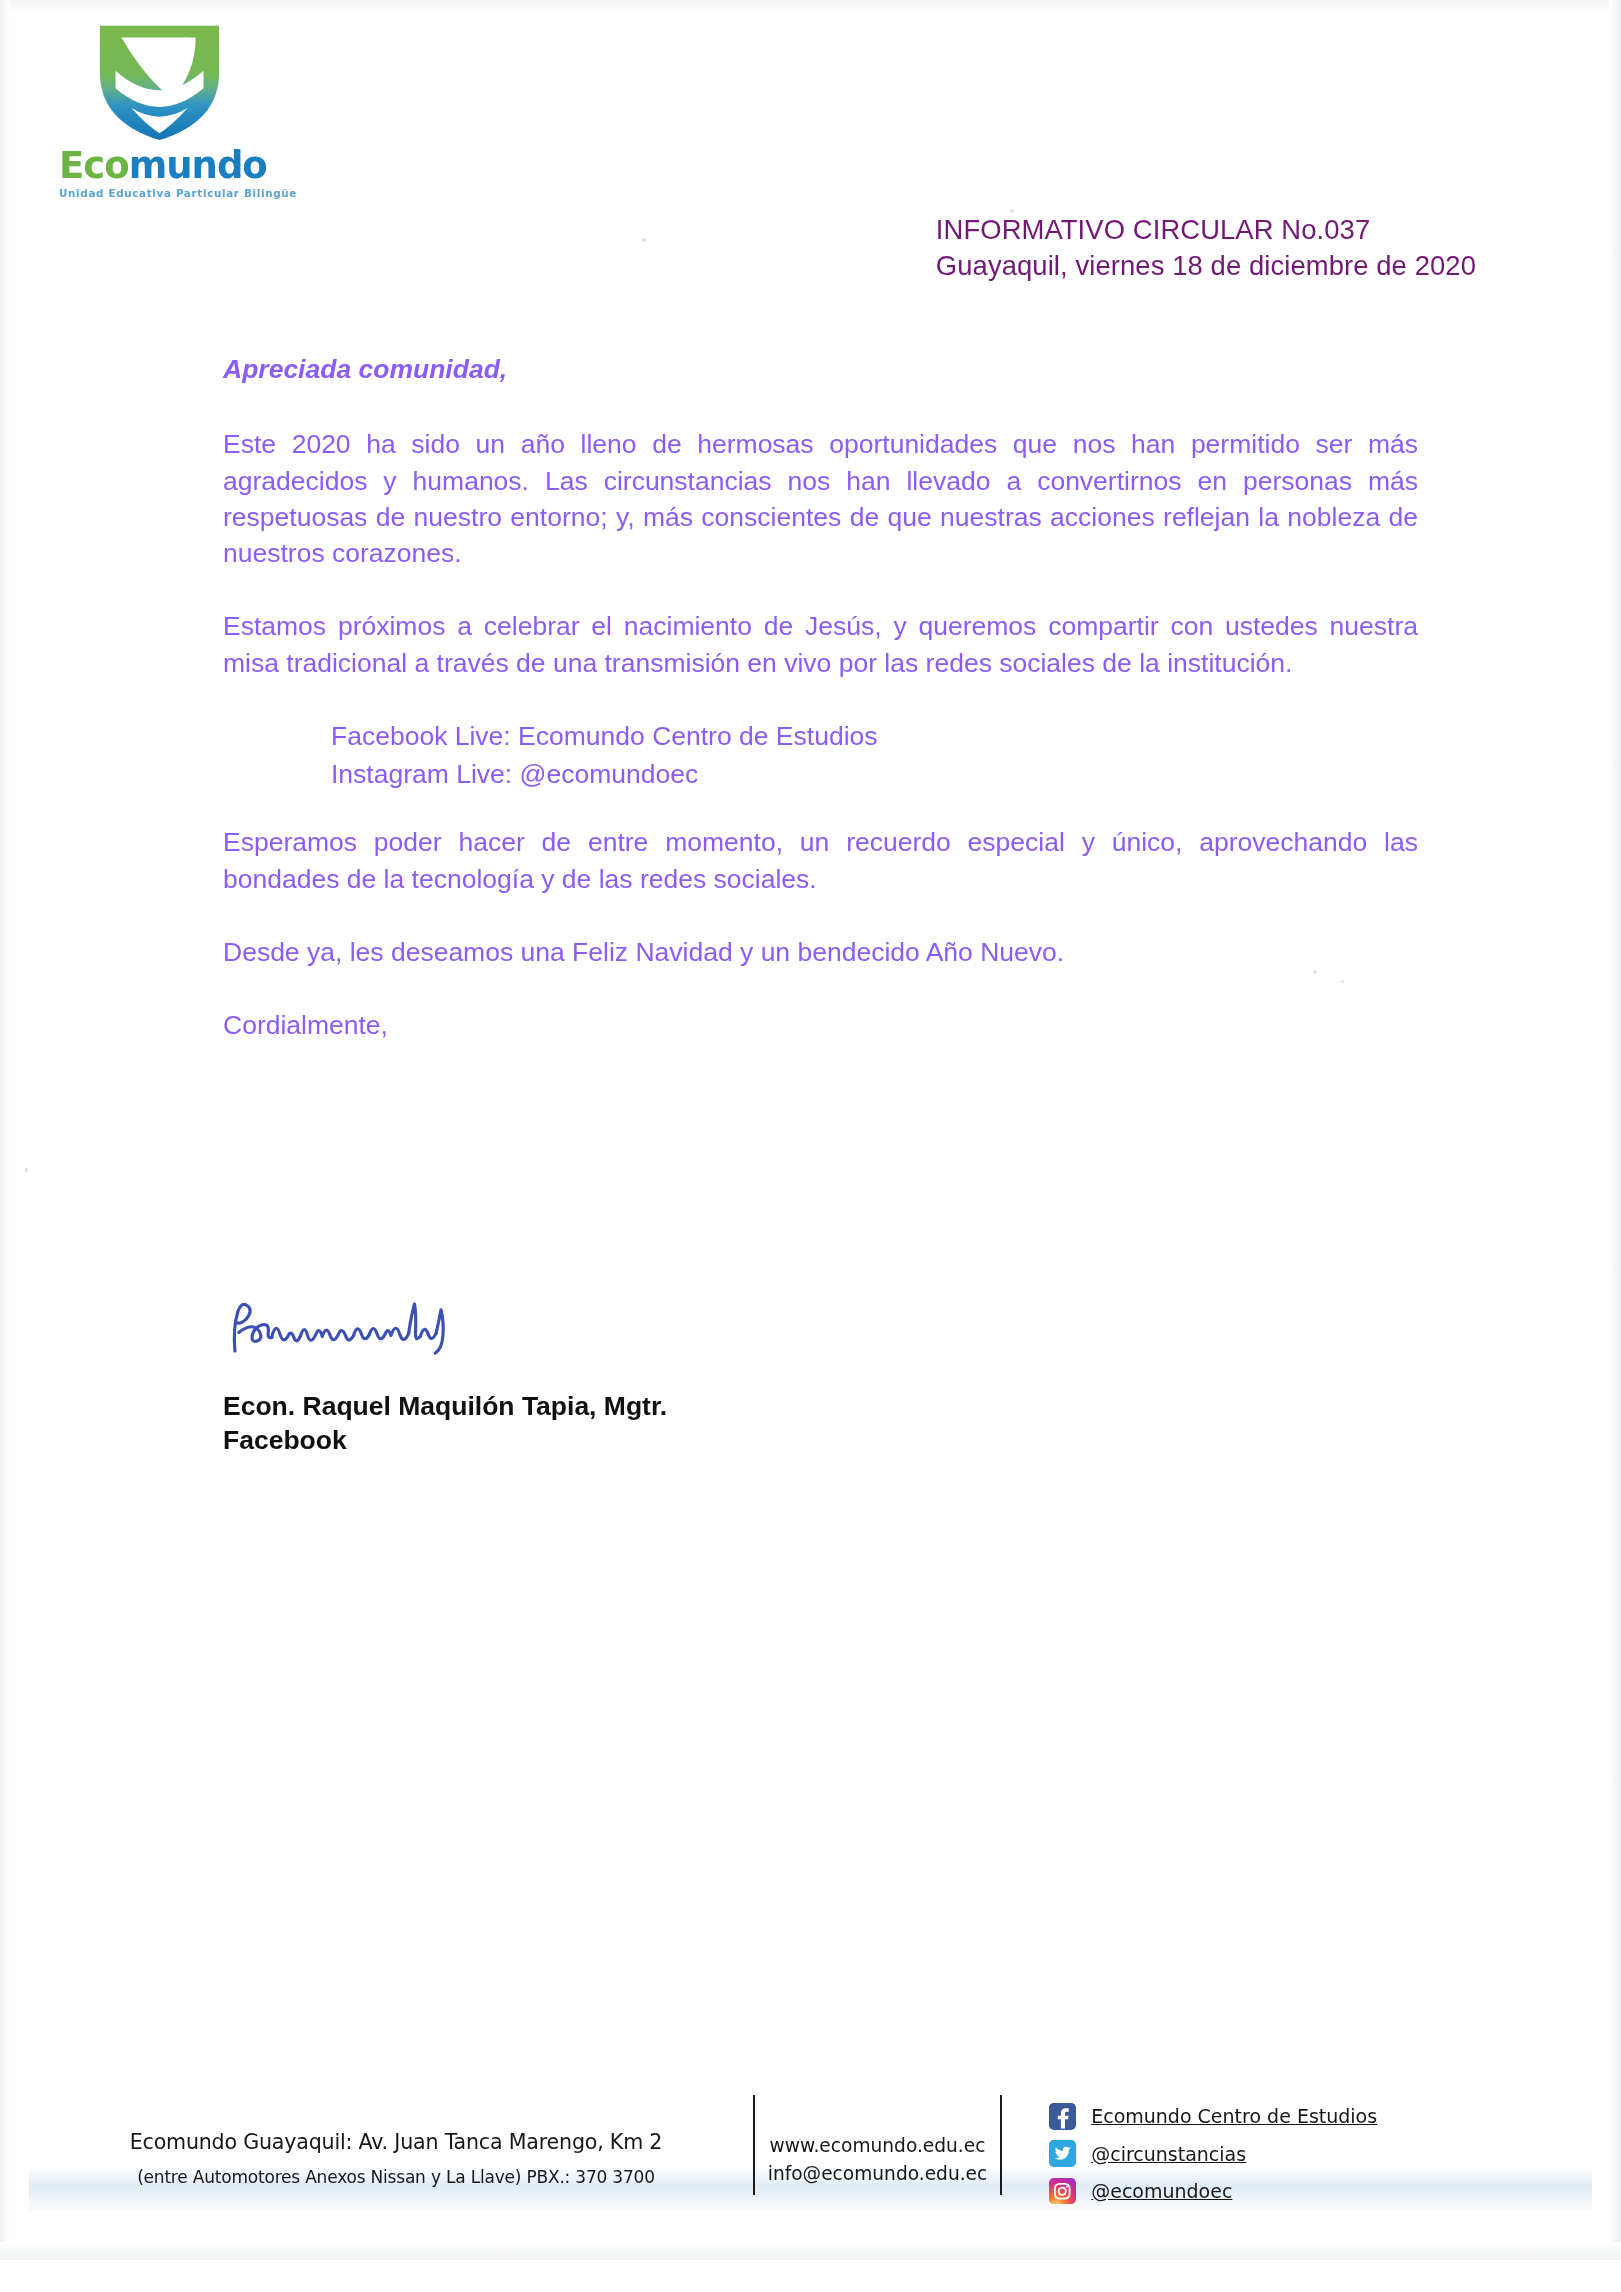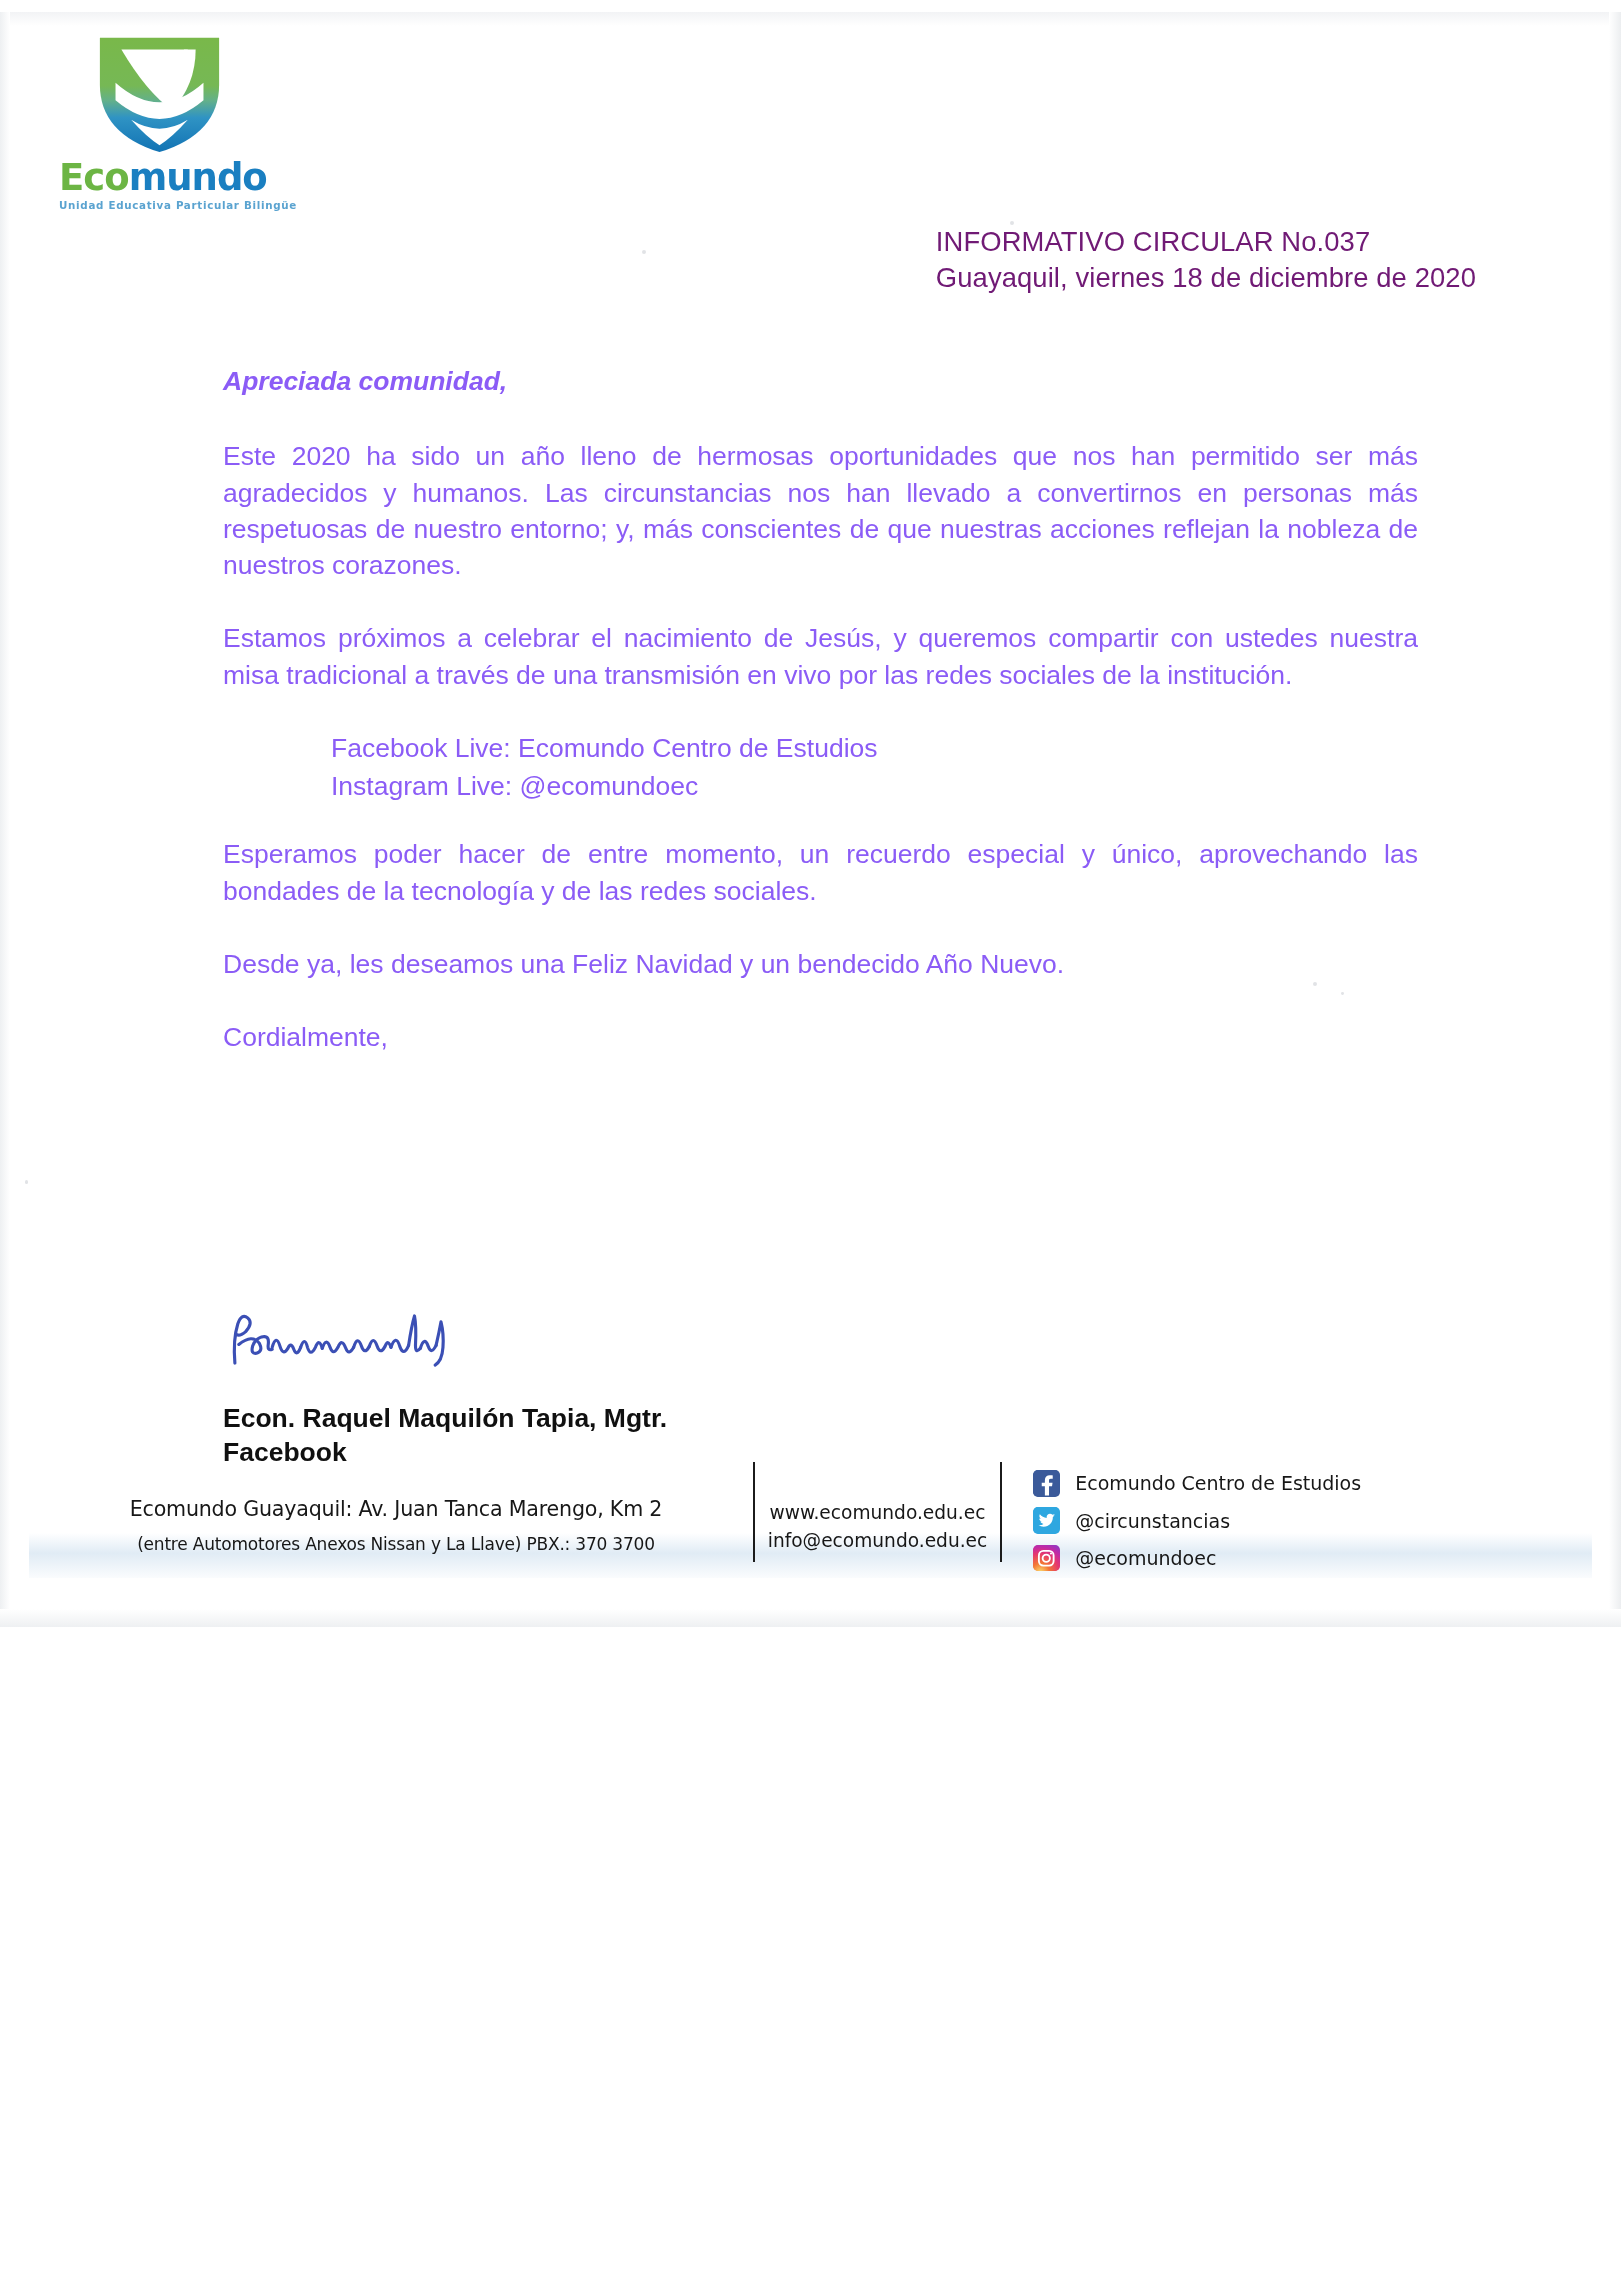--- a/index.html
+++ b/index.html
@@ -8,22 +8,22 @@
     padding: 0;
     background: #ffffff;
   }
   body {
     font-family: "Liberation Sans", sans-serif;
     color: #1a1a1a;
   }
   .page {
     position: relative;
     width: 1621px;
-    height: 1615px;
-    margin: 12px auto;
+    height: 2260px;
+    margin: 0 auto;
     background: #ffffff;
     overflow: hidden;
   }
   
   .scan-edge-top {
     position: absolute; top: 0; left: 0; right: 0; height: 13.7px;
     background: linear-gradient(180deg,#f2f3f5 0%, #ffffff 100%);
   }
   .scan-edge-left {
     position: absolute; top: 0; bottom: 0; left: 0; width: 9.8px;
@@ -198,24 +198,25 @@
     width: 245px;
     padding-top: 51px;
     text-align: center;
     font-family: "DejaVu Sans", sans-serif;
     font-size: 18.6px;
     line-height: 1.5;
     color: #171717;
   }
   .f-col-social {
     padding-top: 21.6px;
-    padding-left: 31px;
+    padding-left: 47px;
     font-family: "DejaVu Sans", sans-serif;
     font-size: 19px;
     color: #171717;
+    text-decoration: underline;
   }
   .social-row {
     display: flex;
     align-items: center;
     margin-bottom: 10.8px;
   }
   .social-row:last-child { margin-bottom: 0; }
   .social-icon {
     width: 26.5px;
     height: 26.5px;

